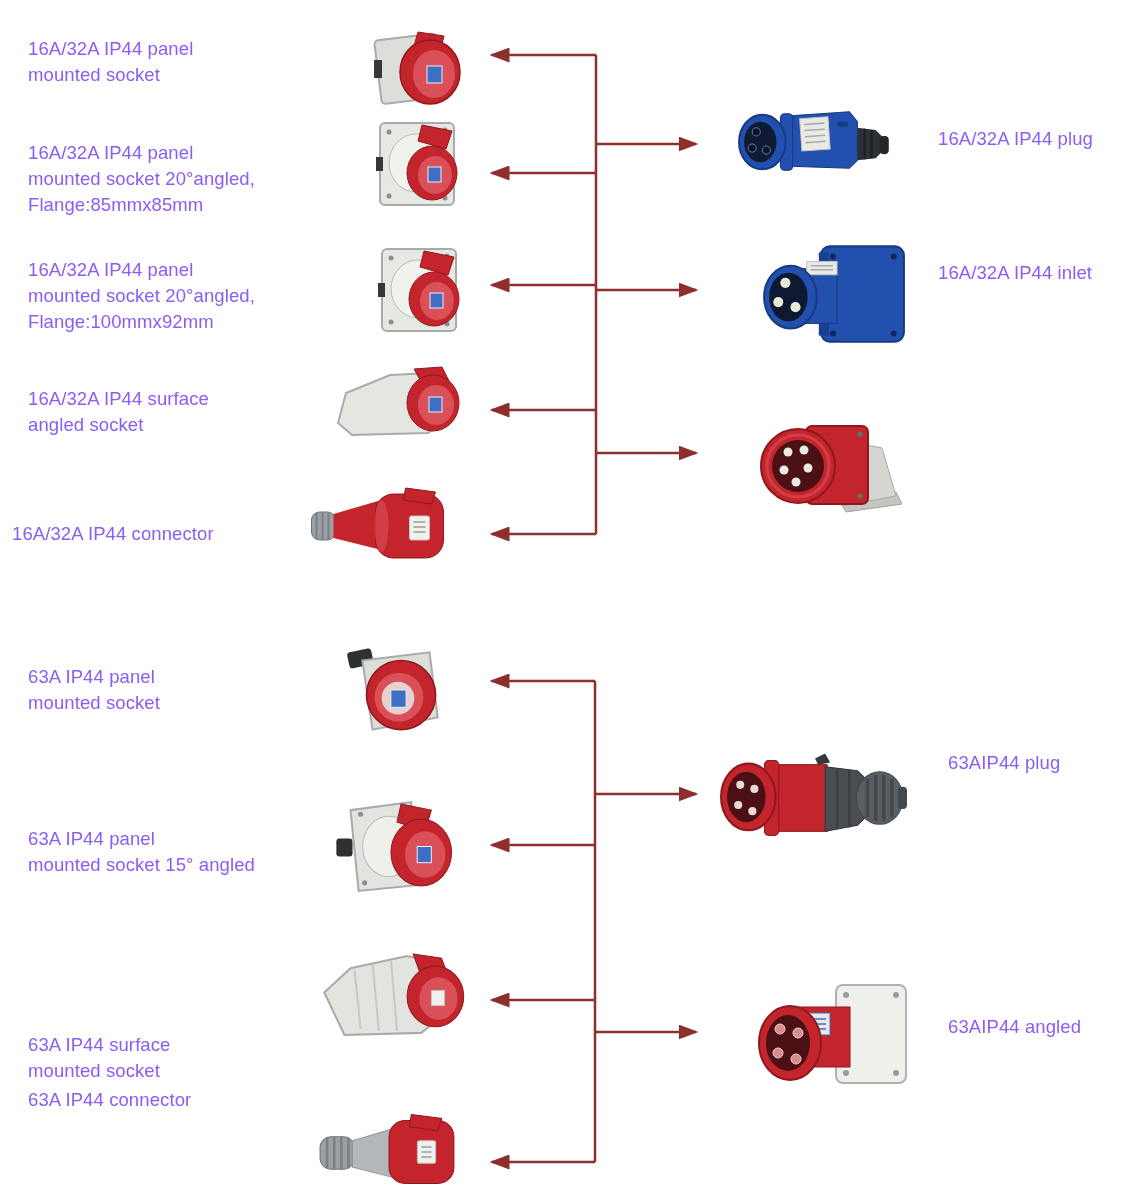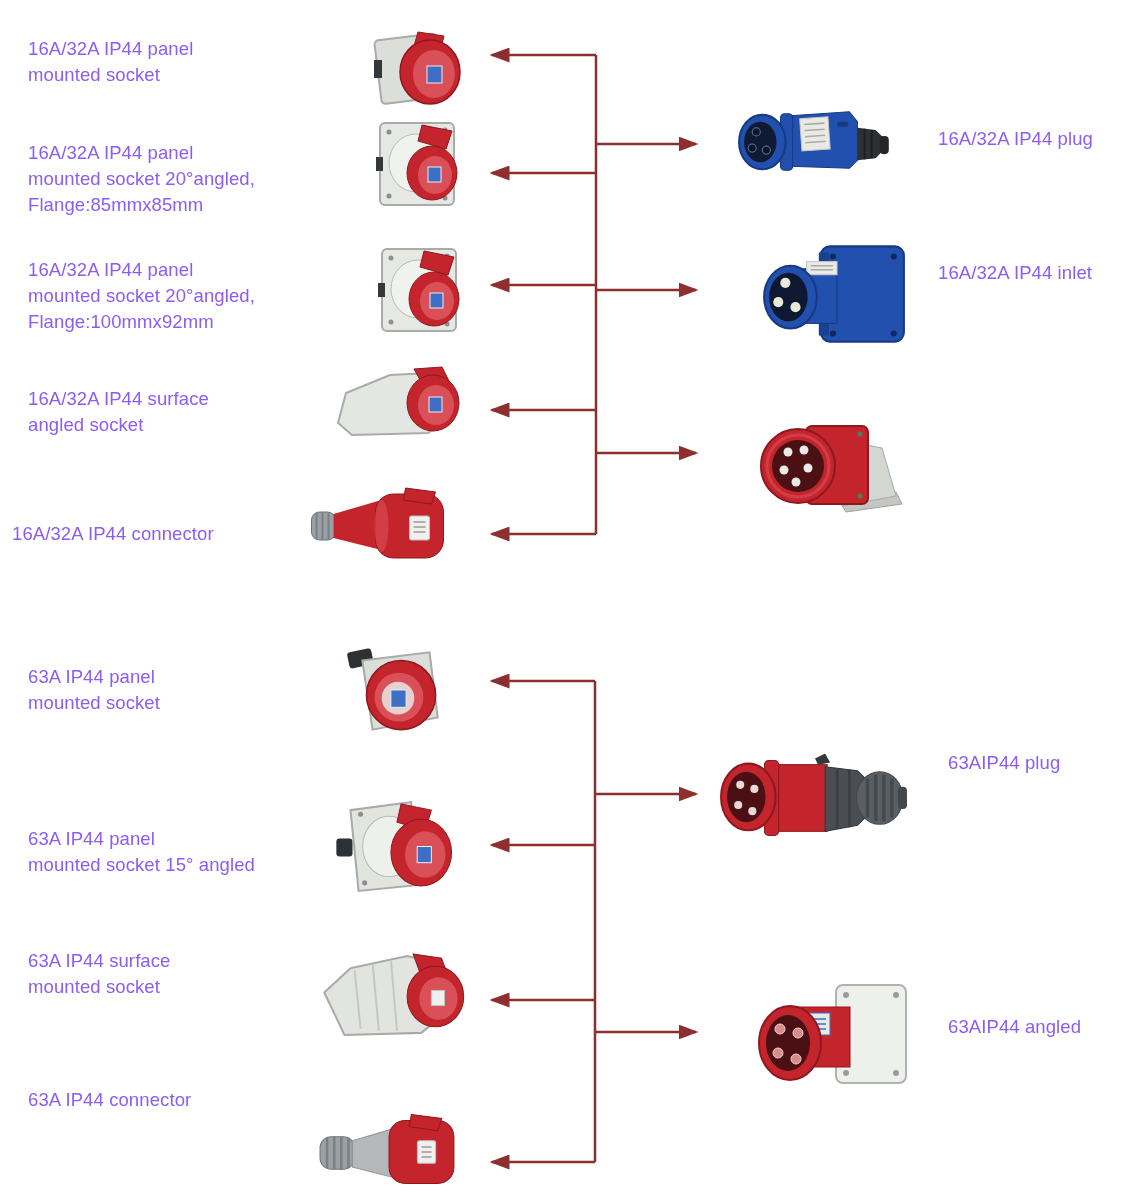--- a/index.html
+++ b/index.html
@@ -56,21 +56,21 @@
   <div class="lbl" style="left:28px;top:257px">16A/32A IP44 panel
 mounted socket 20°angled,
 Flange:100mmx92mm</div>
   <div class="lbl" style="left:28px;top:386px">16A/32A IP44 surface
 angled socket</div>
   <div class="lbl" style="left:12px;top:521px">16A/32A IP44 connector</div>
   <div class="lbl" style="left:28px;top:664px">63A IP44 panel
 mounted socket</div>
   <div class="lbl" style="left:28px;top:826px">63A IP44 panel
 mounted socket 15° angled</div>
-  <div class="lbl" style="left:28px;top:948px">63A IP44 surface
+  <div class="lbl" style="left:28px;top:1032px">63A IP44 surface
 mounted socket</div>
   <div class="lbl" style="left:28px;top:1087px">63A IP44 connector</div>
 
   <div class="lbl" style="left:938px;top:126px">16A/32A IP44 plug</div>
   <div class="lbl" style="left:938px;top:260px">16A/32A IP44 inlet</div>
   <div class="lbl" style="left:948px;top:750px">63AIP44 plug</div>
   <div class="lbl" style="left:948px;top:1014px">63AIP44 angled</div>
 
   <div class="dev" style="left:370px;top:26px;width:96px;height:84px">
     <svg viewBox="0 0 96 84">

